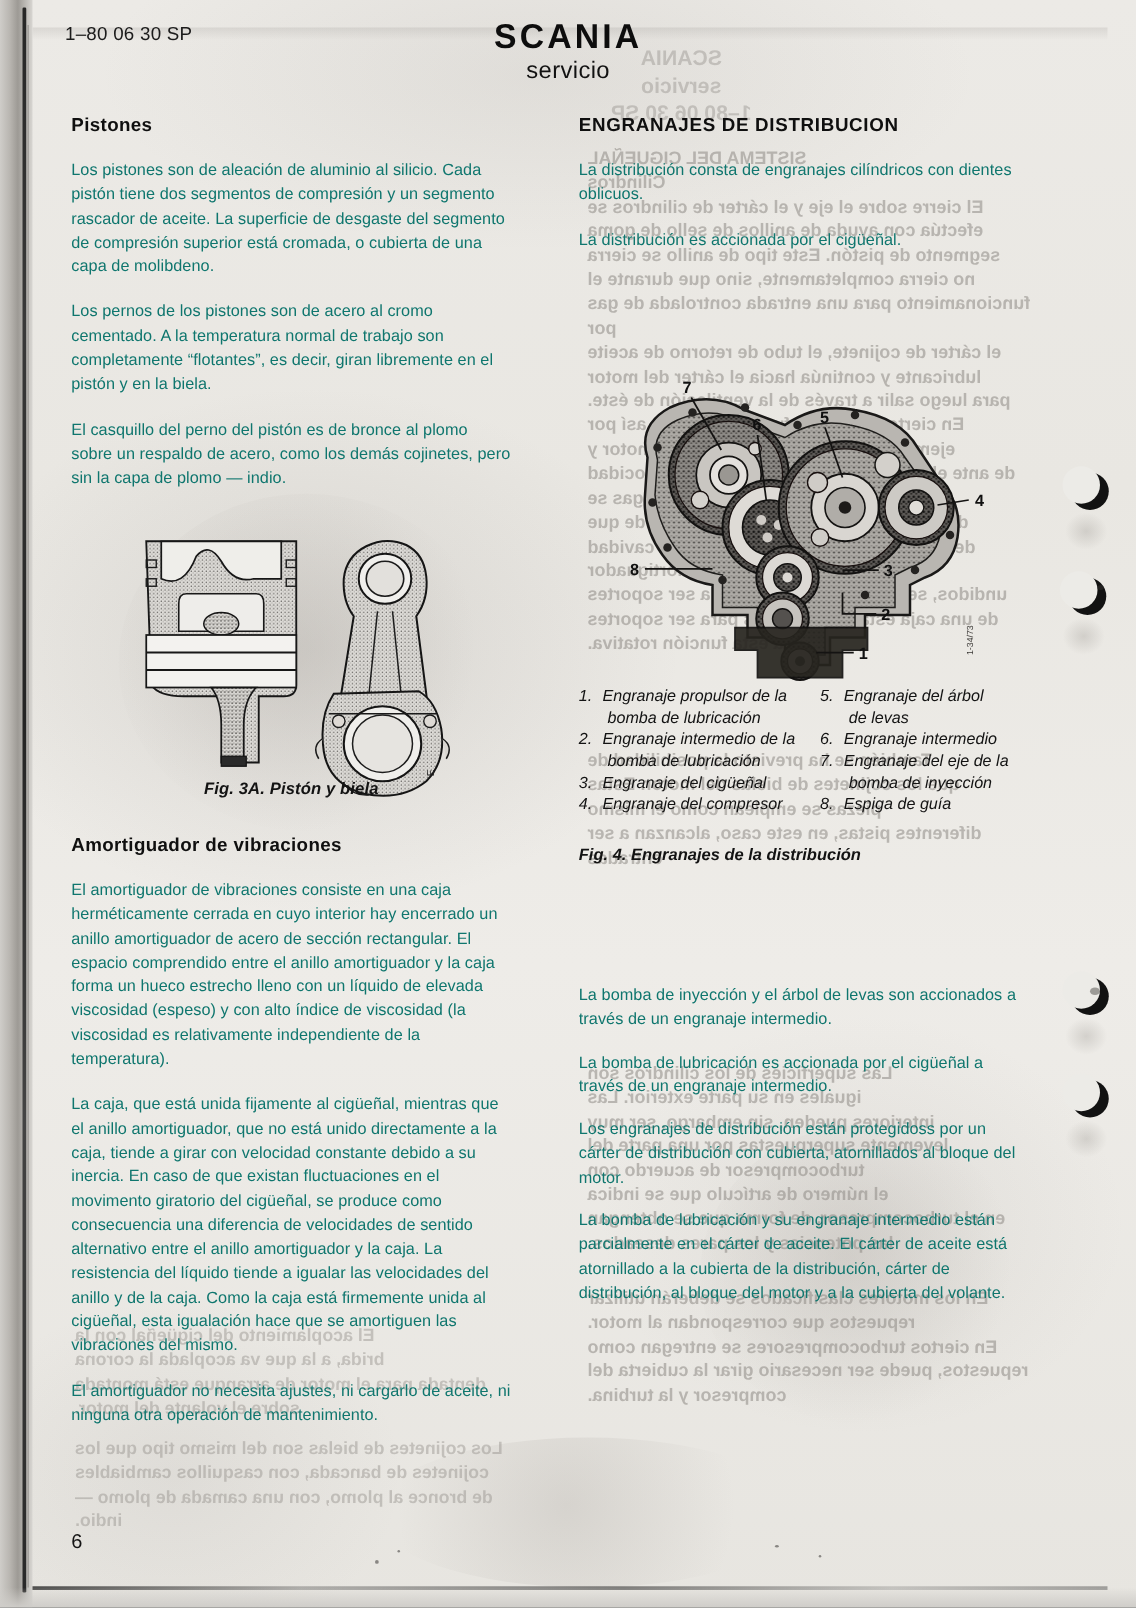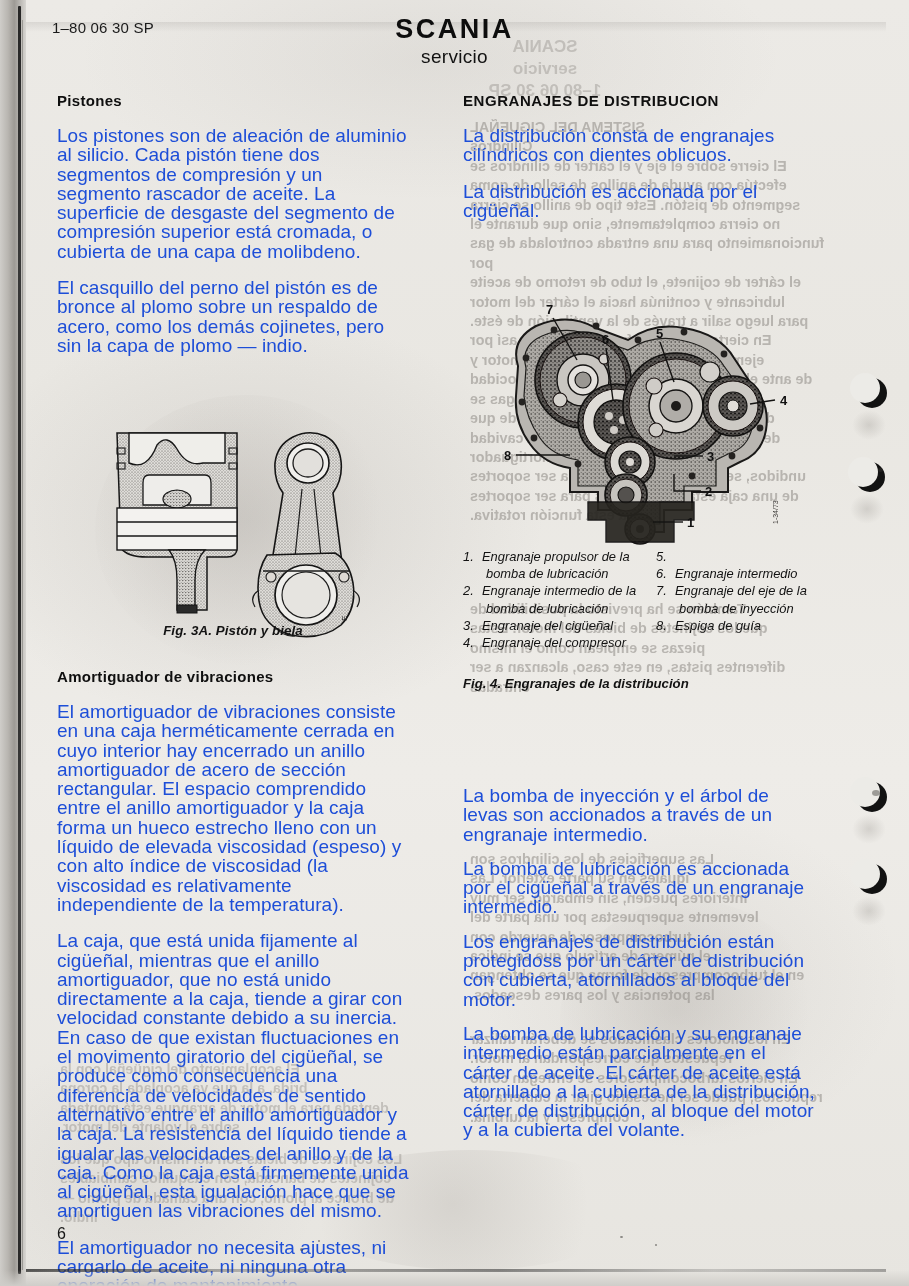--- a/index.html
+++ b/index.html
@@ -73,21 +73,21 @@
   #colL{left:57px;top:92px;}
   #colR{left:463px;top:92px;}
 
   h2.sec{
     font-size:15px;font-weight:bold;color:#0f0f0f;
     margin:0 0 17px 0;letter-spacing:.3px;
   }
   h2.sec.caps{font-size:15px;letter-spacing:.55px;}
 
   p.body{
-    font-size:19px;line-height:19.3px;color:#1d4ed8;
+    font-size:13px;line-height:19.3px;color:#0f766e;
     margin:0 0 17px 0;letter-spacing:.05px;
   }
   p.body.tight{margin-bottom:15px;}
 
   .figcap{
     font-size:13.3px;font-style:italic;font-weight:bold;color:#131313;
     text-align:center;margin:6px 0 0 0;letter-spacing:.1px;
   }
 
   
@@ -222,20 +222,21 @@
 
     <div class="hdr-code">1–80 06 30 SP</div>
     <div class="brand">
       <div class="sc">SCANIA</div>
       <div class="sv">servicio</div>
     </div>
 
     <div class="col" id="colL">
       <h2 class="sec">Pistones</h2>
       <p class="body">Los pistones son de aleación de aluminio al silicio. Cada pistón tiene dos segmentos de compresión y un segmento rascador de aceite. La superficie de desgaste del segmento de compresión superior está cromada, o cubierta de una capa de molibdeno.</p>
+      <p class="body">Los pernos de los pistones son de acero al cromo cementado. A la temperatura normal de trabajo son completamente “flotantes”, es decir, giran libremente en el pistón y en la biela.</p>
       <p class="body">El casquillo del perno del pistón es de bronce al plomo sobre un respaldo de acero, como los demás cojinetes, pero sin la capa de plomo — indio.</p>
     </div>
 
     <div class="fig" id="fig3">
       <svg width="290" height="235" viewBox="0 0 290 235">
         <defs>
           <pattern id="hatch" width="3" height="3" patternUnits="userSpaceOnUse">
             <rect width="3" height="3" fill="#dedcd8"></rect>
             <circle cx="1" cy="1" r="0.55" fill="#4e4c49"></circle>
             <circle cx="2.4" cy="2.3" r="0.4" fill="#6b6966"></circle>
@@ -461,20 +462,24 @@
           </div>
           <div class="it">
             <span class="num">4.</span>
             <span class="tx">Engranaje del compresor</span>
           </div>
         </div>
 
         <div class="lcol">
           <div class="it">
             <span class="num">5.</span>
+            <span class="tx">
+              <span>Engranaje del árbol</span><br>
+              <span style="display:inline-block;padding-left:4px">de levas</span>
+            </span>
           </div>
           <div class="it">
             <span class="num">6.</span>
             <span class="tx">Engranaje intermedio</span>
           </div>
           <div class="it">
             <span class="num">7.</span>
             <span class="tx">
               <span>Engranaje del eje de la</span><br>
               <span style="display:inline-block;padding-left:4px">bomba de inyección</span>

